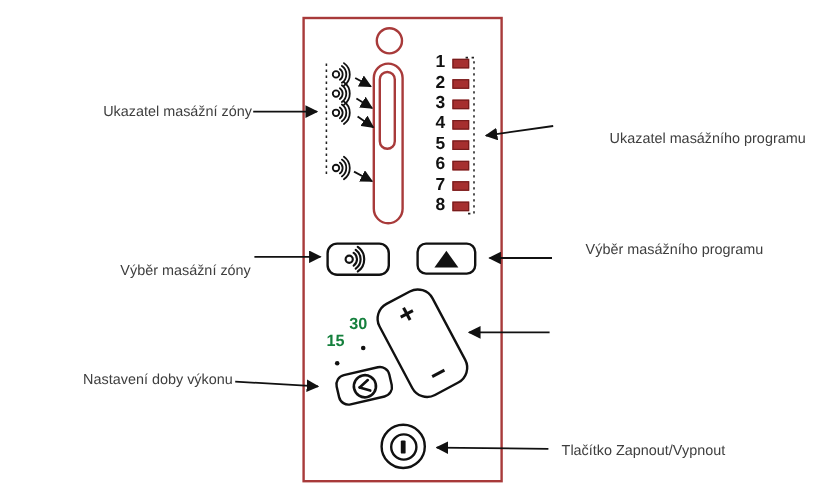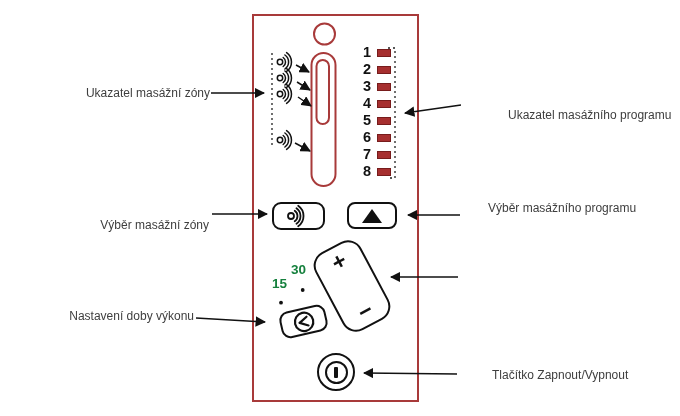--- a/index.html
+++ b/index.html
@@ -13,21 +13,21 @@
 
   
   .label { position:absolute; color:#3e3e3e; font-size:12px; line-height:23px; }
   .left-label { text-align:right; white-space:nowrap; line-height:18px; }
   #l1 { left:10px;  top:84px;  width:200px; }
   #l2 { left:10px;  top:204px; width:199px;margin-top:12px; }
   #l3 { left:2px;   top:307px; width:192px; }
   #r1 { left:468px; top:104px;  width:175px;margin-left:40px; }
   #r2 { left:488px; top:197px; width:175px; }
   #r3 { left:468px; top:266px; width:175px; }
-  #r4 { left:492px; top:366px; line-height:18px; white-space:nowrap; }
+  #r4 { left:468px; top:366px; line-height:18px; white-space:nowrap; }
 
   
   .prog-col { position:absolute; left:357px; top:44px; display:flex; flex-direction:column; }
   .prog-row { height:17px; display:flex; align-items:center; gap:6px; }
   .prog-num { width:14px; text-align:right; font-weight:bold; font-size:14.5px;
               color:#111; line-height:17px; }
   .prog-led { width:12px; height:6px; background:#a62f2f; border:1px solid #771c1c; }
 
   
   .btn { position:absolute; border:2px solid #111; background:#fff; box-sizing:border-box;

